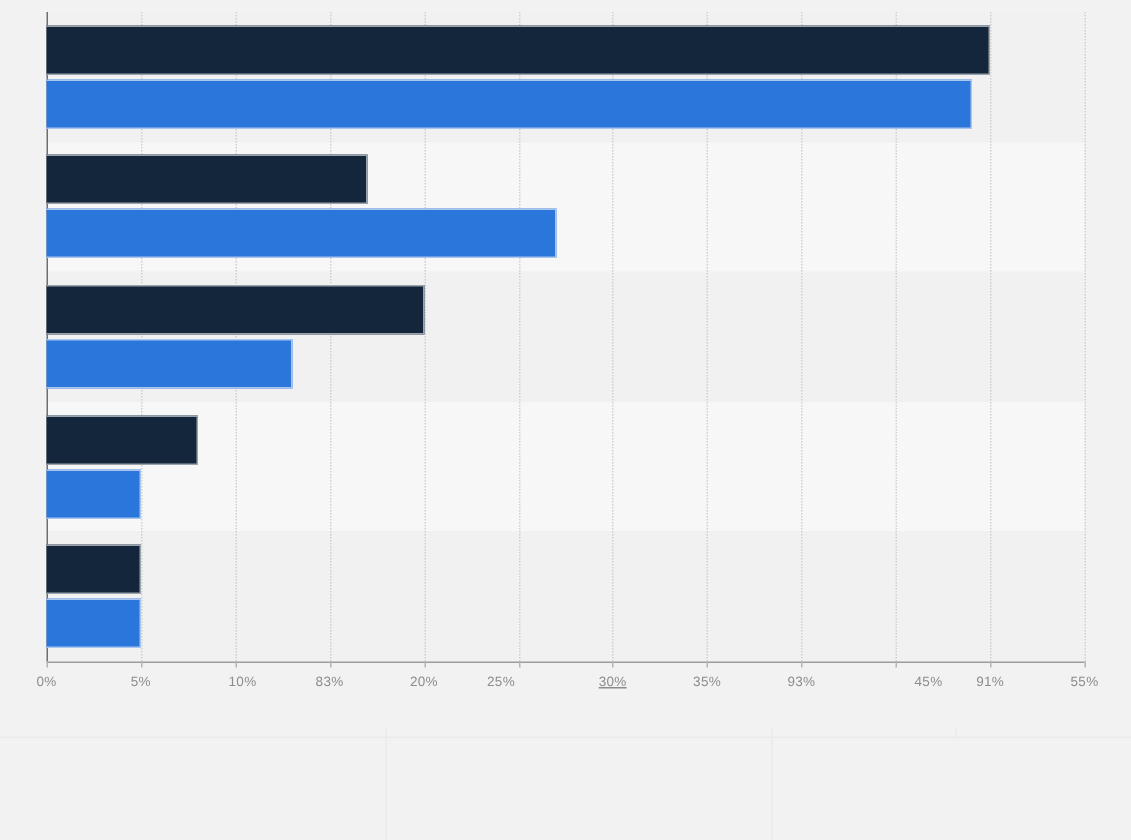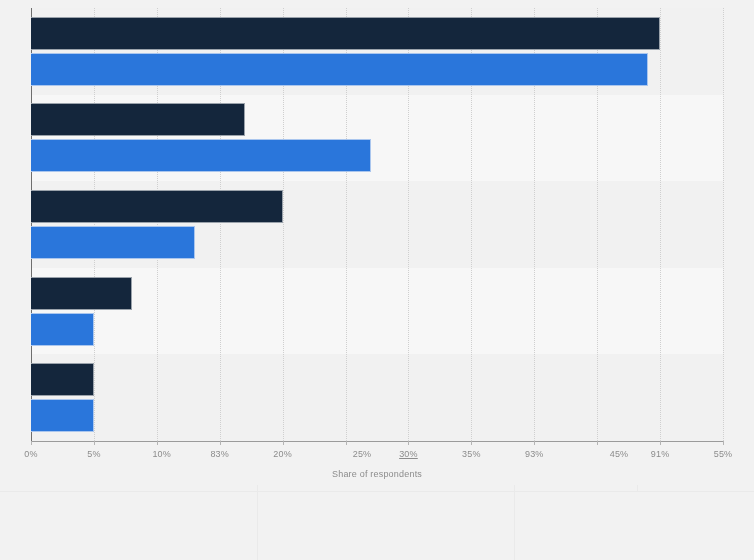--- a/index.html
+++ b/index.html
@@ -160,35 +160,34 @@
       <div class="tick-label" style="left: 31px;">0%</div>
       <div class="tick-mark" style="left: 93.9091px;"></div>
       <div class="tick-label" style="left: 93.9091px;">5%</div>
       <div class="tick-mark" style="left: 156.818px;"></div>
       <div class="tick-label" style="left: 151px; text-align: right;">10%</div>
       <div class="tick-mark" style="left: 219.727px;"></div>
       <div class="tick-label" style="left: 219.727px;">83%</div>
       <div class="tick-mark" style="left: 282.636px;"></div>
       <div class="tick-label" style="left: 282.636px;">20%</div>
       <div class="tick-mark" style="left: 345.545px;"></div>
-      <div class="tick-label" style="left: 362px;">25%</div>
+      <div class="tick-label" style="left: 334px;">25%</div>
       <div class="tick-mark" style="left: 408.455px;"></div>
       <div class="tick-label" style="left: 408.455px; text-decoration: underline;">30%</div>
       <div class="tick-mark" style="left: 471.364px;"></div>
       <div class="tick-label" style="left: 471.364px; text-align: center;">35%</div>
       <div class="tick-mark" style="left: 534.273px;"></div>
       <div class="tick-label" style="left: 534.273px;">93%</div>
       <div class="tick-mark" style="left: 597.182px;"></div>
       <div class="tick-label" style="left: 619px;">45%</div>
       <div class="tick-mark" style="left: 660.091px;"></div>
       <div class="tick-label" style="left: 660.091px;">91%</div>
       <div class="tick-mark" style="left: 723px;"></div>
       <div class="tick-label" style="left: 723px;">55%</div>
     </div>
 
-  <div id="x-axis-title">Share of respondents</div>
 
   <div class="footer-sep-h" style="top:491px;"></div>
   <div class="footer-sep-v" style="left:257px; top:485px; height:75px;"></div>
   <div class="footer-sep-v" style="left:514px; top:485px; height:75px;"></div>
   <div class="footer-sep-v" style="left:637px; top:485px; height:6px;"></div>
 
 </div>
 
 </body></html>

